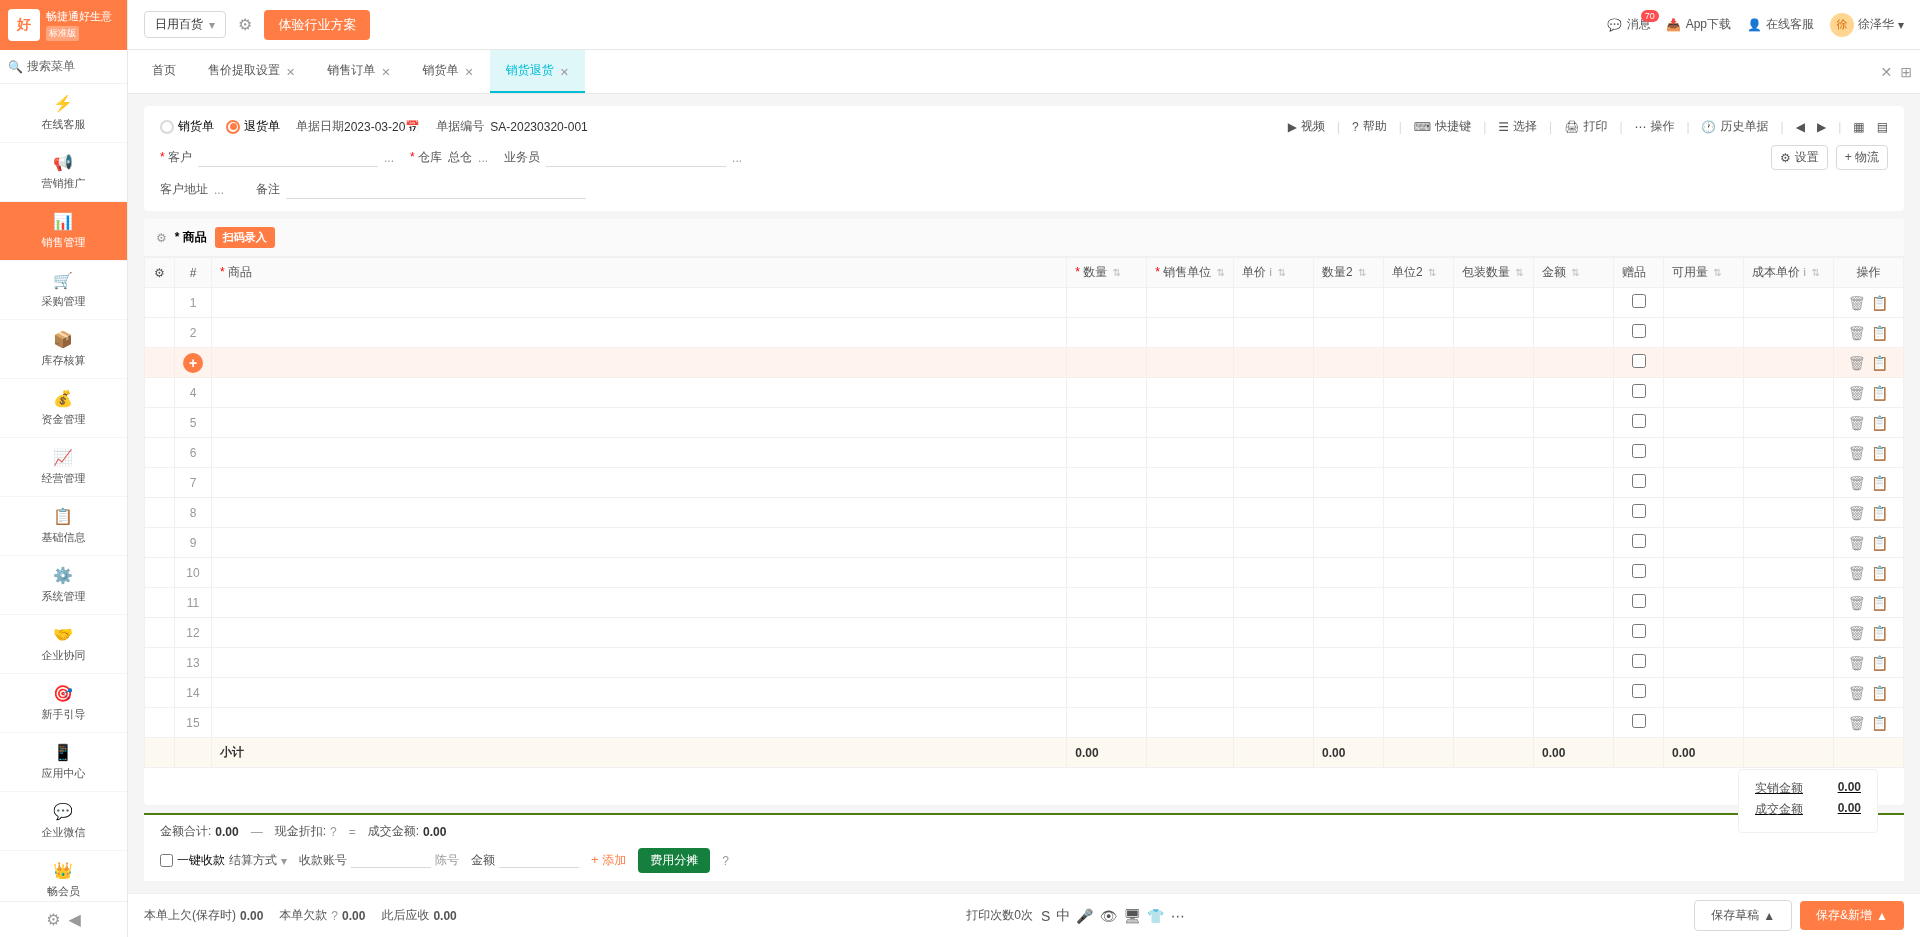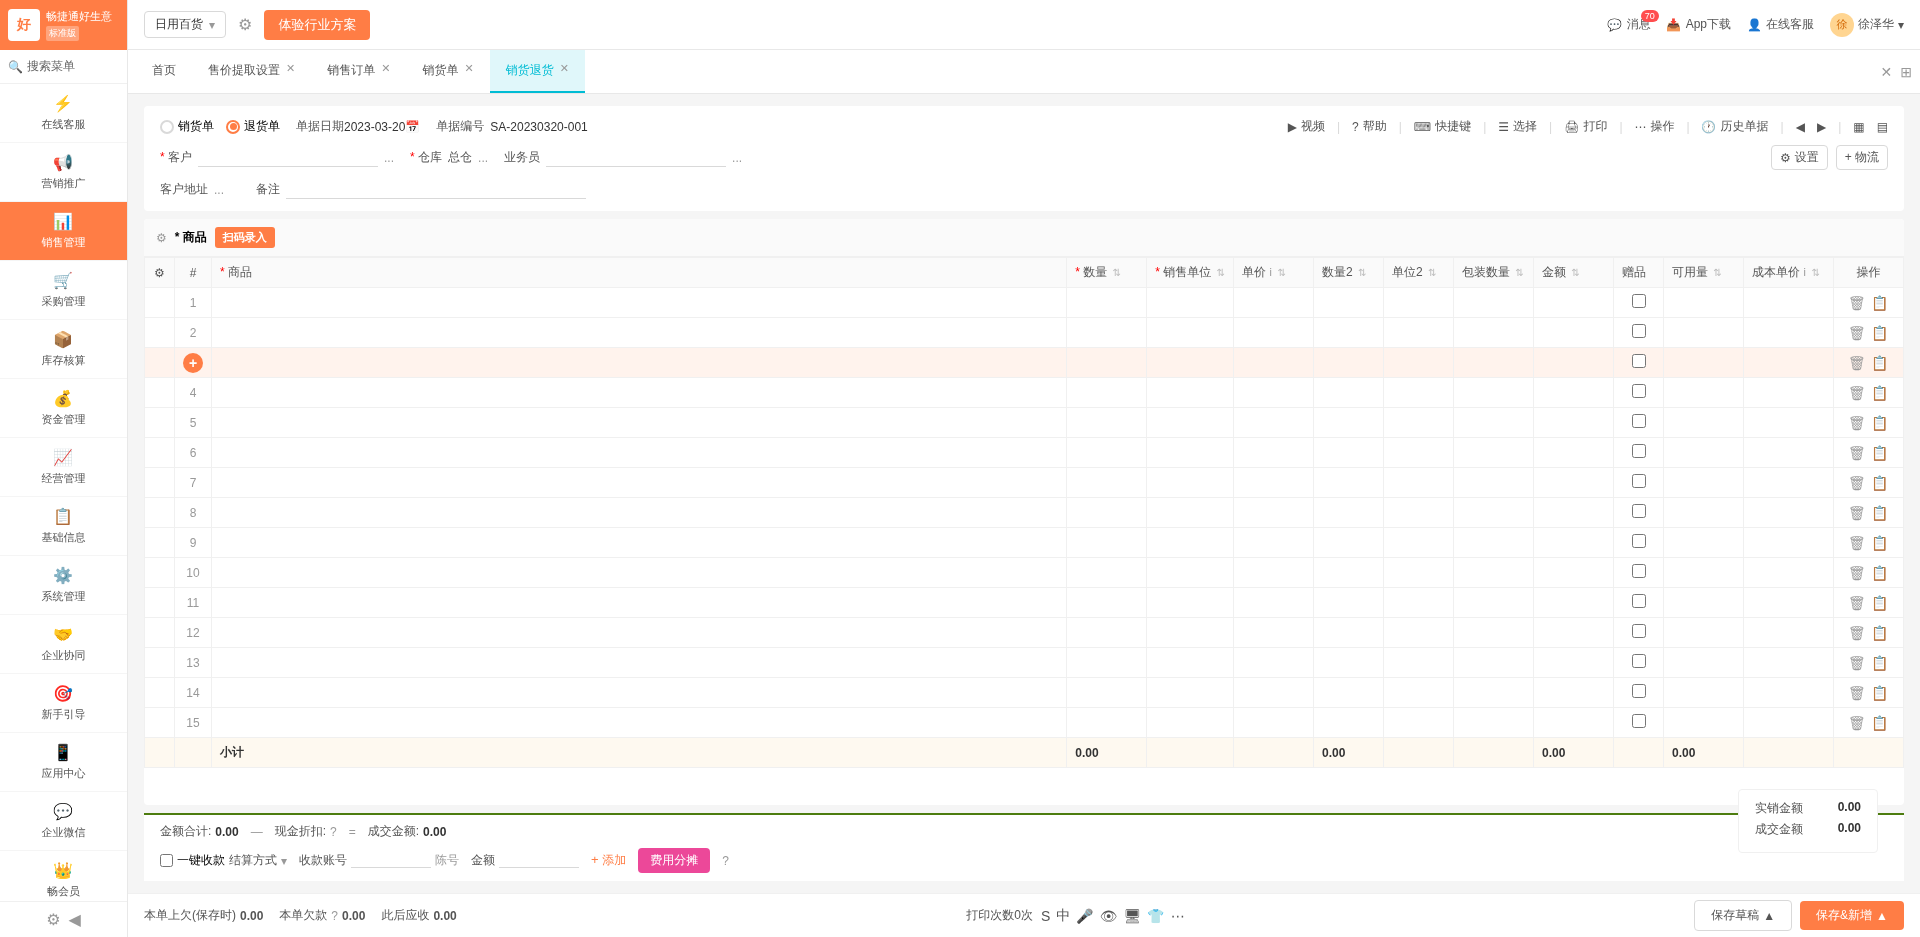--- a/index.html
+++ b/index.html
@@ -29,21 +29,21 @@
     .topbar-select-arrow { color: #999; }
     .topbar-gear { color: #999; cursor: pointer; font-size: 16px; }
     .topbar-trial-btn { background: #ff7d45; color: #fff; border: none; border-radius: 4px; padding: 6px 14px; cursor: pointer; font-size: 13px; }
     .topbar-right { display: flex; align-items: center; gap: 16px; color: #555; }
     .topbar-right-item { display: flex; align-items: center; gap: 4px; cursor: pointer; position: relative; }
     .topbar-badge { position: absolute; top: -6px; right: -8px; background: #ff4d4f; color: #fff; border-radius: 10px; font-size: 9px; padding: 1px 4px; min-width: 16px; text-align: center; }
     .topbar-avatar { width: 24px; height: 24px; border-radius: 50%; background: #ffd591; display: flex; align-items: center; justify-content: center; font-size: 11px; color: #d46b08; }
 
     
     .tabs { background: #fff; display: flex; align-items: center; border-bottom: 1px solid #e8e8e8; flex-shrink: 0; padding: 0 8px; }
-    .tab { padding: 12px 16px; cursor: pointer; color: #555; border-bottom: 2px solid transparent; display: flex; align-items: flex-start; gap: 6px; font-size: 13px; white-space: nowrap; }
+    .tab { padding: 12px 16px; cursor: pointer; color: #555; border-bottom: 2px solid transparent; display: flex; align-items: flex-end; gap: 6px; font-size: 13px; white-space: nowrap; }
     .tab.active { color: #00bcd4; border-bottom-color: #00bcd4; background: #e0f7fa; }
     .tab-close { color: #999; font-size: 11px; cursor: pointer; }
     .tabs-actions { margin-left: auto; display: flex; gap: 8px; }
     .tabs-action-btn { color: #999; cursor: pointer; font-size: 14px; }
 
     
     .content { flex: 1; overflow: auto; padding: 12px 16px; background: #f5f5f5; display: flex; flex-direction: column; gap: 8px; }
 
     
     .form-card { background: #fff; border-radius: 4px; padding: 12px 16px; }
@@ -89,21 +89,21 @@
     .summary-row { display: flex; align-items: center; gap: 12px; flex-wrap: wrap; margin-bottom: 8px; }
     .summary-item { display: flex; align-items: center; gap: 4px; }
     .summary-label { color: #555; }
     .summary-val { color: #333; font-weight: bold; }
     .summary-dash { color: #999; }
     .summary-eq { color: #999; }
     .payment-row { display: flex; align-items: center; gap: 12px; flex-wrap: wrap; }
     .payment-item { display: flex; align-items: center; gap: 4px; }
     .payment-checkbox { accent-color: #ff7d45; }
     .payment-add-btn { background: none; border: none; color: #ff7d45; cursor: pointer; font-size: 13px; }
-    .expense-btn { background: #ec4899; color: #fff; border: none; border-radius: 4px; padding: 4px 12px; cursor: pointer; }
+    .expense-btn { background: #15803d; color: #fff; border: none; border-radius: 4px; padding: 4px 12px; cursor: pointer; }
     .help-icon { color: #999; cursor: pointer; }
 
     
     .footer-bar { background: #fff; border-top: 1px solid #f0f0f0; padding: 6px 16px; display: flex; align-items: center; justify-content: space-between; flex-shrink: 0; }
     .footer-left { display: flex; align-items: center; gap: 16px; color: #555; }
     .footer-item { display: flex; align-items: center; gap: 4px; }
     .footer-center { display: flex; align-items: center; gap: 8px; }
     .footer-icons { display: flex; gap: 6px; align-items: center; }
     .footer-icon { cursor: pointer; color: #555; font-size: 14px; }
     .footer-right { display: flex; align-items: center; gap: 8px; }
@@ -855,21 +855,21 @@
       </button>
       <button class="btn-save-new">
         <span>保存&amp;新增</span>
         <span>▲</span>
       </button>
     </div>
   </div>
 
 </div>
 
-<div class="right-summary" style="position:fixed; right:42px; bottom:84px;">
+<div class="right-summary" style="position:fixed; right:42px; bottom:104px;text-decoration:underline;">
   <div class="right-summary-row">
     <span class="right-summary-label">实销金额</span>
     <span class="right-summary-val">0.00</span>
   </div>
   <div class="right-summary-row">
     <span class="right-summary-label">成交金额</span>
     <span class="right-summary-val">0.00</span>
   </div>
 </div>
 

